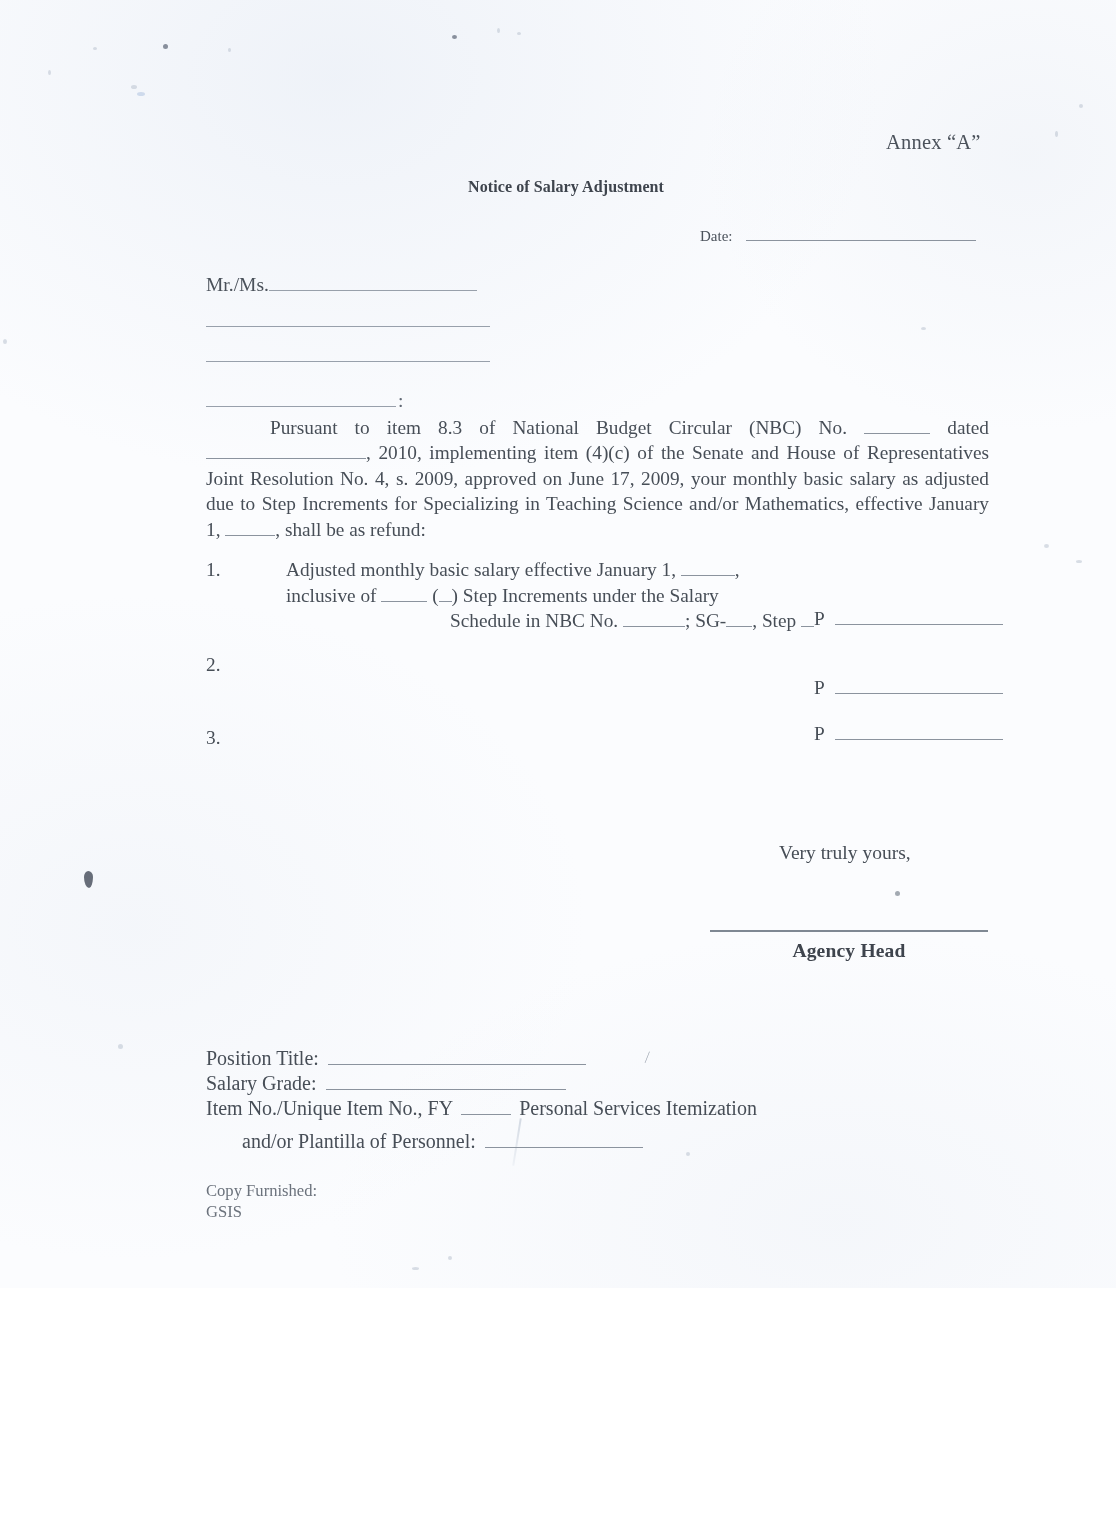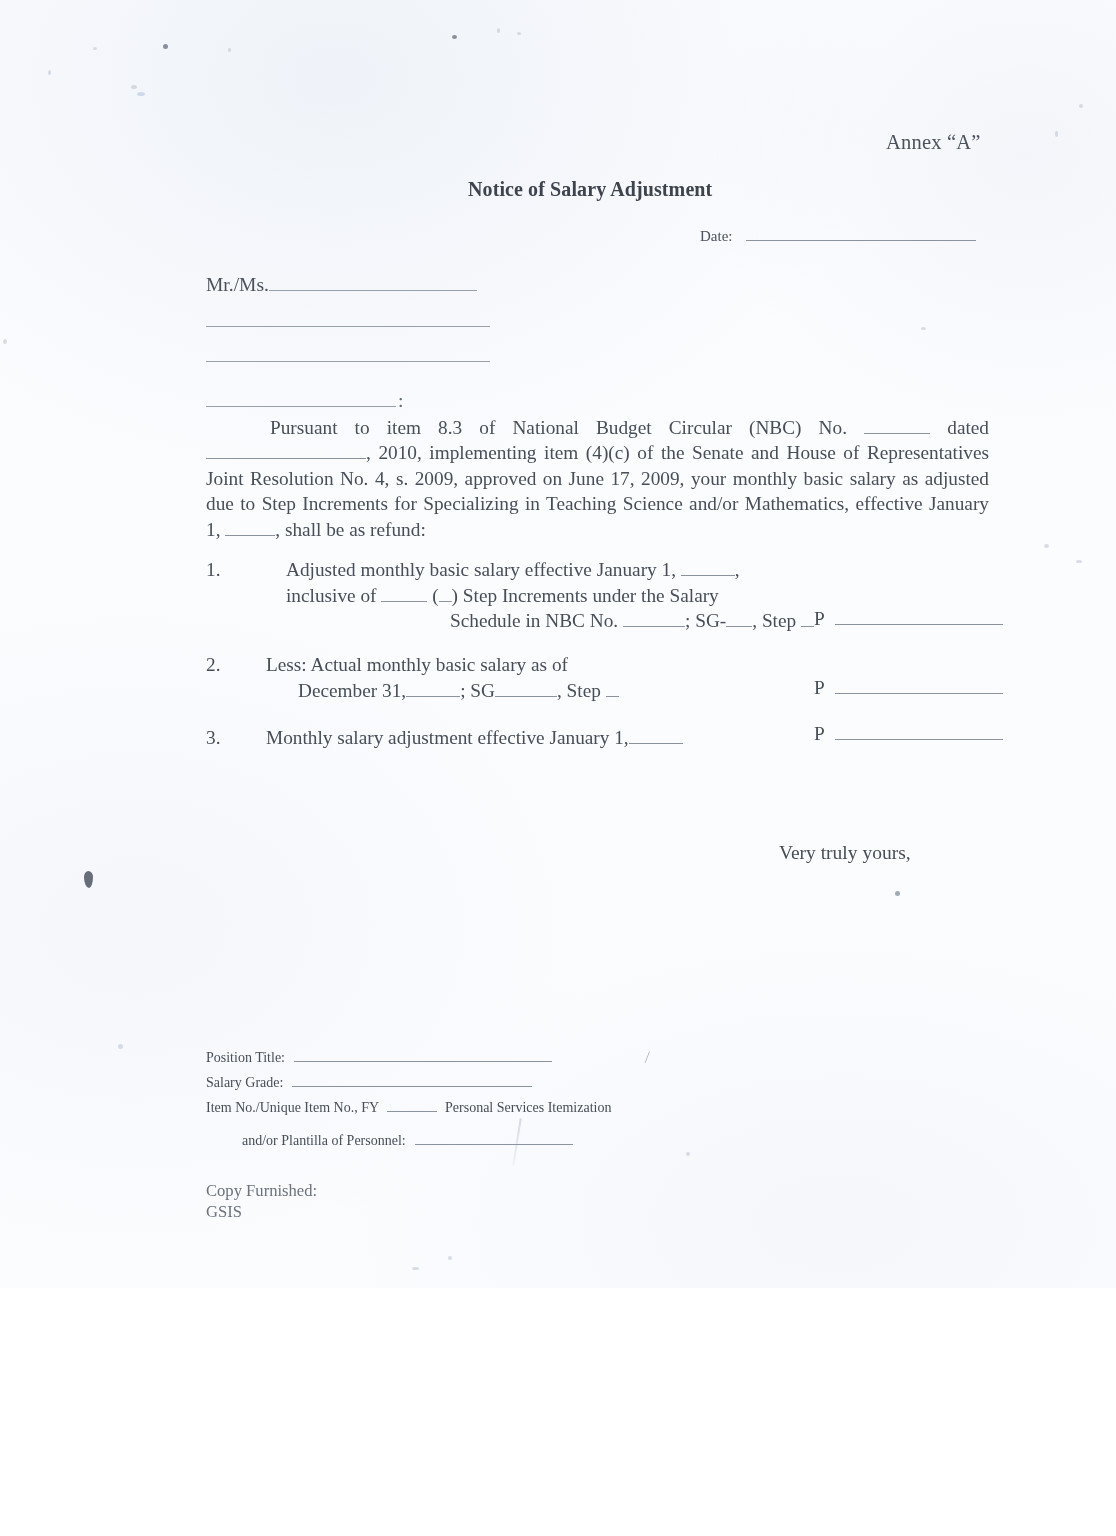--- a/index.html
+++ b/index.html
@@ -60,21 +60,21 @@
     font-size: 20.5px;
     letter-spacing: .2px;
     color: #4b525b;
     white-space: nowrap;
   }
 
   .doc-title {
     position: absolute;
     left: 468px;
     top: 178px;
-    font-size: 20px;
+    font-size: 16px;
     font-weight: bold;
     color: #3e444d;
     letter-spacing: .1px;
     white-space: nowrap;
   }
 
   .date-row {
     position: absolute;
     left: 700px;
     top: 228px;
@@ -230,21 +230,21 @@
     font-weight: bold;
     color: #3e444d;
     letter-spacing: .2px;
   }
 
   
   .fields {
     position: absolute;
     left: 206px;
     top: 1046px;
-    font-size: 14px;
+    font-size: 20px;
     line-height: 24.8px;
     color: #474e57;
   }
   .fields .frow {
     display: flex;
     align-items: baseline;
     white-space: nowrap;
   }
   .fields .flabel { flex: none; }
   .f-rule-long { display: inline-block; width: 258px; border-bottom: 1.5px solid #8b939e; margin-left: 9px; }
@@ -397,53 +397,47 @@
       <div class="l3">
         <span>Schedule in NBC No.</span>
         <span class="u-md"></span><span>; SG-</span><span class="u-tiny"></span><span>, Step</span>
         <span class="u-micro"></span>
       </div>
     </div>
   </div>
 
   <div class="item item2">
     <div class="num">2.</div>
-    <div class="txt">
-      <div>Less: Actual monthly basic salary as of</div>
-      <div class="sub-indent">
-        <span>December 31,</span><span class="u-sm"></span><span>; SG</span><span class="u-md"></span><span>, Step</span>
-        <span class="u-micro"></span>
-      </div>
-    </div>
   </div>
 
   <div class="item item3">
     <div class="num">3.</div>
-    <div class="txt">
-      <span>Monthly salary adjustment effective January 1,</span><span class="u-sm"></span>
-    </div>
   </div>
 
   <div class="amount amt1">
     <span class="cur">P</span>
     <span class="amt-rule"></span>
   </div>
   <div class="amount amt2">
     <span class="cur">P</span>
     <span class="amt-rule"></span>
   </div>
   <div class="amount amt3">
     <span class="cur">P</span>
     <span class="amt-rule"></span>
   </div>
 
 
   <div class="vty">Very truly yours,</div>
   <div class="sig-dot"></div>
 
+  <div class="sig-block">
+    <div class="sig-rule"></div>
+    <div class="sig-label">Agency Head</div>
+  </div>
 
   <div class="fields">
     <div class="frow">
       <span class="flabel">Position Title:</span>
       <span class="f-rule-long"></span>
     </div>
     <div class="frow">
       <span class="flabel">Salary Grade:</span>
       <span class="f-rule-mid"></span>
     </div>

